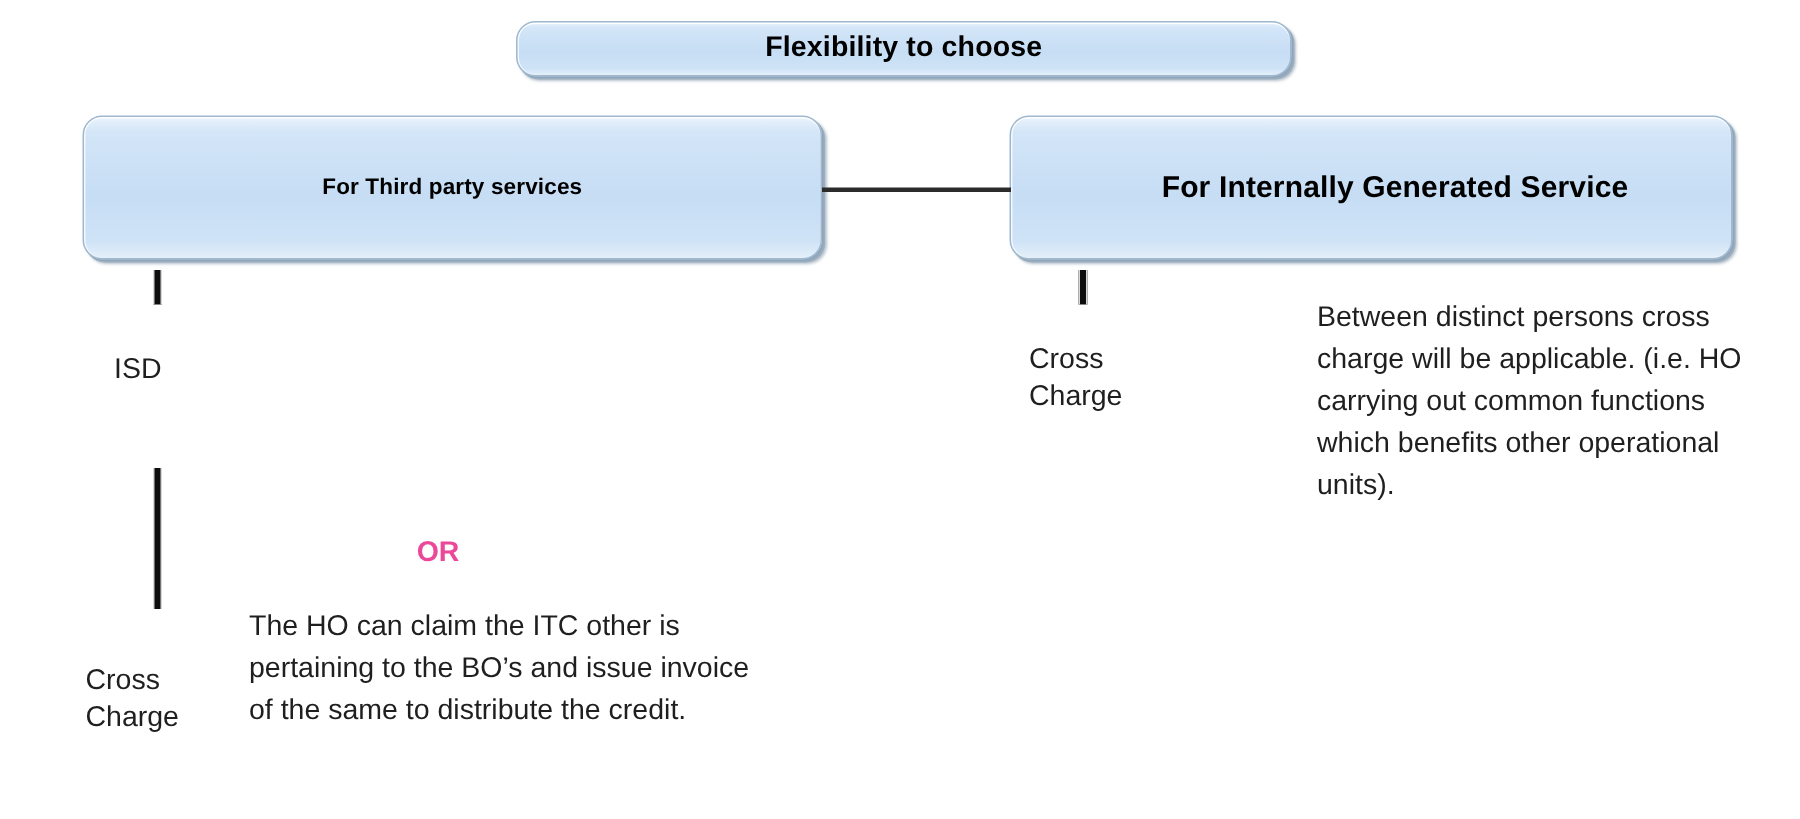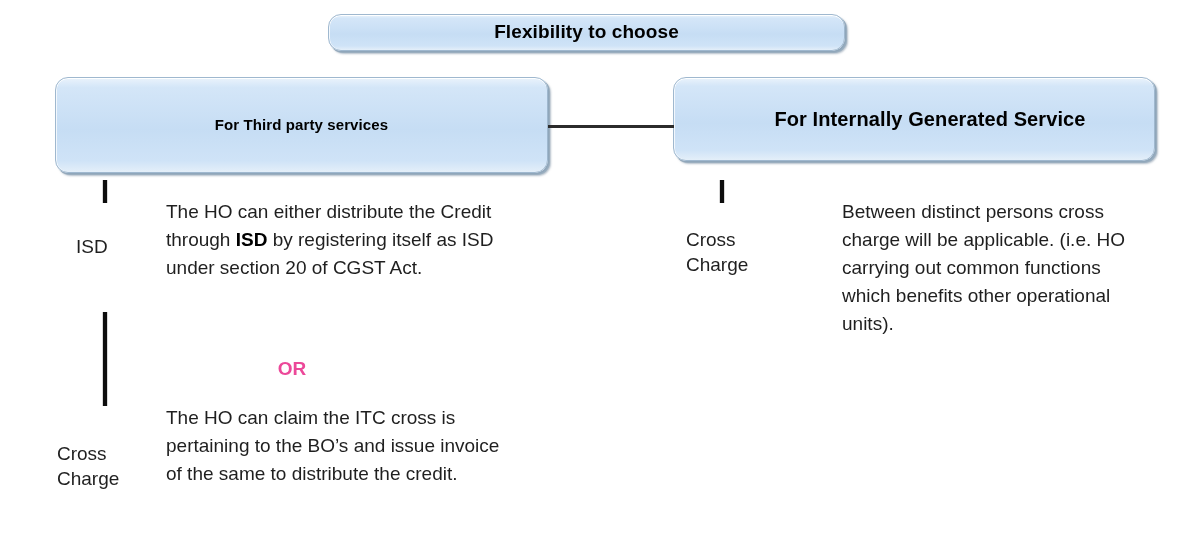--- a/index.html
+++ b/index.html
@@ -46,40 +46,40 @@
   }
   .node-label {
     font-weight: bold;
     color: #000000;
     letter-spacing: 0.1px;
     text-align: center;
     line-height: 1.1;
   }
 
   #node-top {
-    left: 328px;
+    left: 344px;
     top: 14px;
     width: 517px;
     height: 37px;
   }
   #node-top .node-label { font-size: 19px; }
 
   #node-left {
     left: 55px;
     top: 77px;
     width: 493px;
     height: 96px;
   }
   #node-left .node-label { font-size: 15px; }
 
   #node-right {
     left: 673px;
     top: 77px;
     width: 482px;
-    height: 84px;
+    height: 96px;
     padding-left: 32px;
   }
   #node-right .node-label { font-size: 20px; }
 
   
   .connector-h {
     position: absolute;
     background: #2b2b2b;
     height: 3px;
   }
@@ -157,21 +157,21 @@
     font-weight: bold;
     color: #ec4899;
     line-height: 28px;
   }
   #para-left-crosscharge {
     left: 166px;
     top: 404px;
     width: 340px;
   }
   #para-right {
-    left: 842px;
+    left: 878px;
     top: 198px;
     width: 290px;
   }
 </style>
 </head>
 <body>
 
 <div id="canvas">
 
   <div class="node" id="node-top">
@@ -192,21 +192,20 @@
   <div class="connector-v" id="connector-right-crosscharge"></div>
 
   <div class="branch-label" id="label-isd">ISD</div>
 
   <div class="branch-label" id="label-left-cross-charge">Cross
 Charge</div>
 
   <div class="branch-label" id="label-right-cross-charge">Cross
 Charge</div>
 
-  <div class="para" id="para-left-isd"><span>The HO can either distribute the Credit through </span><b>ISD</b><span> by registering itself as ISD under section 20 of CGST Act.</span></div>
 
   <div id="or-divider">OR</div>
 
-  <div class="para" id="para-left-crosscharge">The HO can claim the ITC cross is pertaining to the BO’s and issue invoice of the same to distribute the credit.</div>
+  <div class="para" id="para-left-crosscharge">The HO can claim the ITC other is pertaining to the BO’s and issue invoice of the same to distribute the credit.</div>
 
   <div class="para" id="para-right">Between distinct persons cross charge will be applicable. (i.e. HO carrying out common functions which benefits other operational units).</div>
 
 </div>
 
 </body></html>

